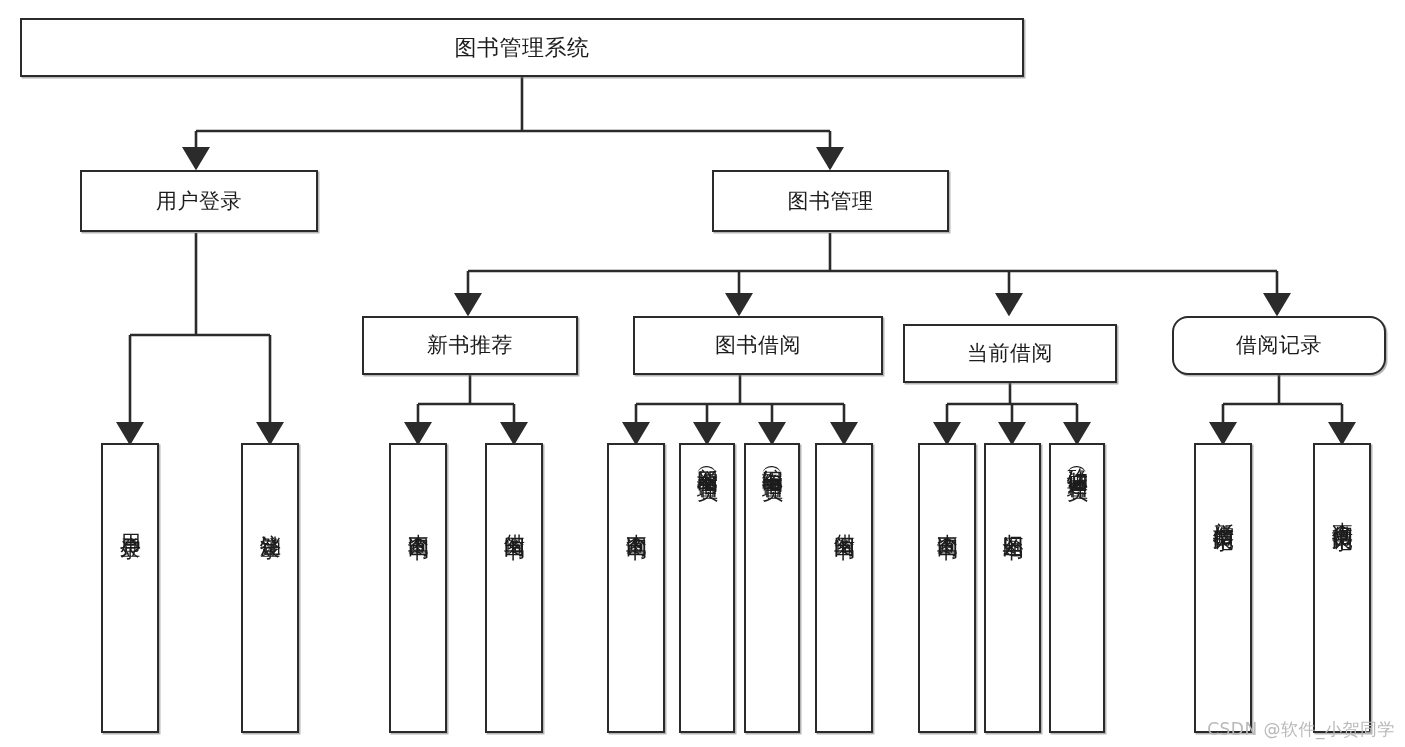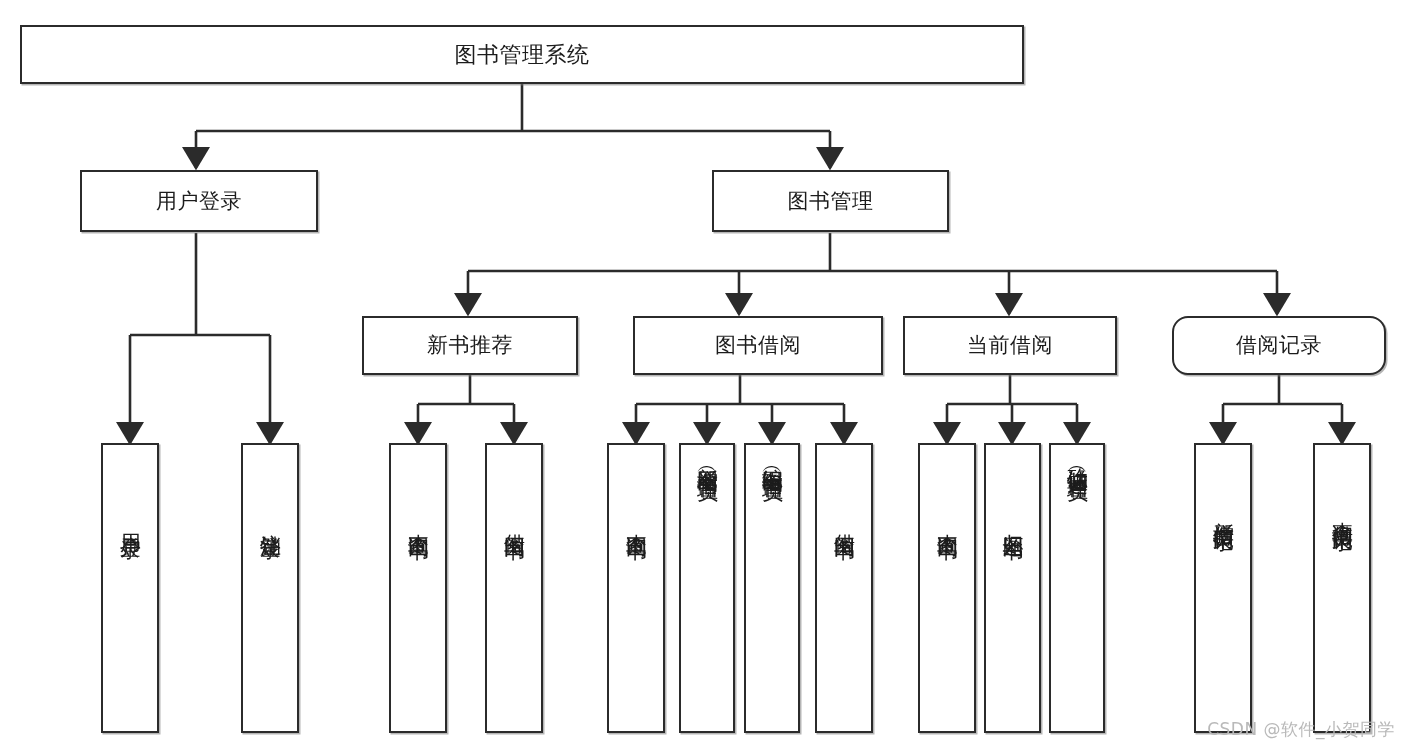--- a/index.html
+++ b/index.html
@@ -152,38 +152,38 @@
       <path d="M 772 424 L 772 443"></path>
       <path d="M 844 424 L 844 443"></path>
       <path d="M 947 424 L 947 443"></path>
       <path d="M 1012 424 L 1012 443"></path>
       <path d="M 1077 424 L 1077 443"></path>
       <path d="M 1223 424 L 1223 443"></path>
       <path d="M 1342 424 L 1342 443"></path>
     </g>
   </svg>
 
-  <div class="node horiz root" style="left:20px; top:25px; width:1004px; height:59px;">
+  <div class="node horiz root" style="left:20px; top:18px; width:1004px; height:59px;">
     <span class="label">图书管理系统</span>
   </div>
 
   <div class="node horiz" style="left:80px; top:170px; width:238px; height:62px;">
     <span class="label">用户登录</span>
   </div>
   <div class="node horiz" style="left:712px; top:170px; width:237px; height:62px;">
     <span class="label">图书管理</span>
   </div>
 
   <div class="node horiz" style="left:362px; top:316px; width:216px; height:59px;">
     <span class="label">新书推荐</span>
   </div>
   <div class="node horiz" style="left:633px; top:316px; width:250px; height:59px;">
     <span class="label">图书借阅</span>
   </div>
-  <div class="node horiz" style="left:903px; top:316px; width:214px; height:59px;">
+  <div class="node horiz" style="left:903px; top:324px; width:214px; height:59px;">
     <span class="label">当前借阅</span>
   </div>
   <div class="node horiz" style="left:1172px; top:316px; width:214px; height:59px;border-radius:16px;">
     <span class="label">借阅记录</span>
   </div>
 
   <div class="node vert mid" style="left:101px; top:443px; width:58px; height:290px;">
     <span class="label">用户登录</span>
   </div>
   <div class="node vert mid" style="left:241px; top:443px; width:58px; height:290px;">

